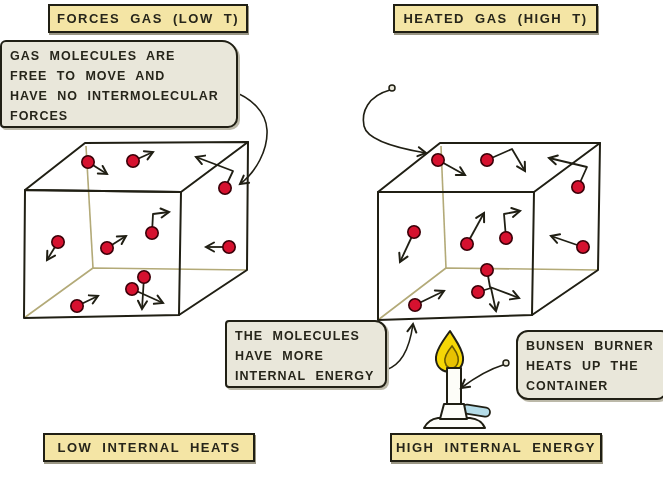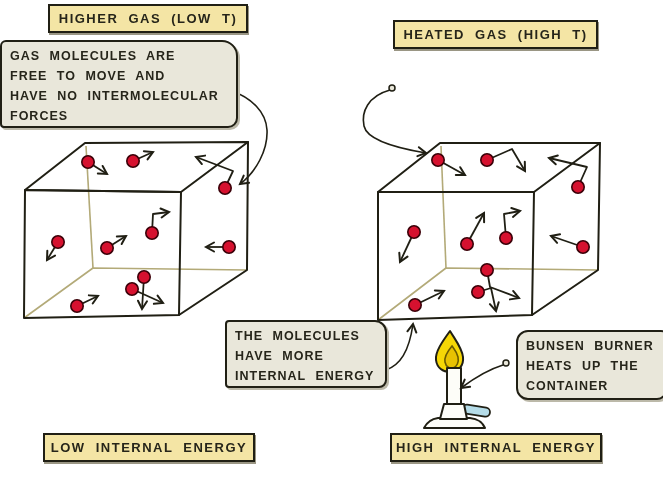--- a/index.html
+++ b/index.html
@@ -6,21 +6,21 @@
   #stage{position:relative;width:663px;height:480px;background:#fff;overflow:hidden;
          font-family:"Liberation Sans",sans-serif;color:#2323166;}
   #diagram-svg{position:absolute;left:0;top:0;}
   .box{position:absolute;box-sizing:border-box;border:2px solid #201f14;color:#26251a;
        white-space:pre-line;letter-spacing:1px;word-spacing:5px;font-weight:bold;}
   .label{background:#f4e5a5;display:flex;align-items:center;justify-content:center;
          font-size:13px;letter-spacing:1.5px;box-shadow:1px 2px 0 #9a9684;}
   .callout{background:#e9e7da;font-size:12.5px;line-height:20px;padding:4px 8px;
            box-shadow:2px 2px 0 #bcb9a9;}
   .title-left{left:48px;top:4px;width:200px;height:29px;}
-  .title-right{left:393px;top:20px;width:205px;height:29px;}
+  .title-right{left:393px;top:4px;width:205px;height:29px;}
   .callout-free{left:0;top:40px;width:238px;height:88px;border-radius:6px 16px 10px 4px;}
   .callout-faster{left:389px;top:53px;width:249px;height:67px;border-radius:12px 4px 6px 12px;}
   .callout-internal{left:225px;top:320px;width:162px;height:68px;border-radius:4px 12px 8px 4px;}
   .callout-bunsen{left:516px;top:330px;width:151px;height:70px;border-radius:12px 6px 10px 12px;}
   .bottom-left{left:43px;top:433px;width:212px;height:29px;}
   .bottom-right{left:390px;top:433px;width:212px;height:29px;}
 </style>
 </head>
 <body>
 
@@ -93,29 +93,29 @@
         <circle cx="583" cy="247" r="6.2" fill="#d6112f" stroke="#3a0008" stroke-width="1.6"></circle>
         <polyline points="487,270 490,287 519,298" fill="none" stroke="#201f14" stroke-width="1.8" stroke-linejoin="round" marker-end="url(#arrowhead)"></polyline>
         <circle cx="487" cy="270" r="6.2" fill="#d6112f" stroke="#3a0008" stroke-width="1.6"></circle>
         <polyline points="478,292 491,288 496,311" fill="none" stroke="#201f14" stroke-width="1.8" stroke-linejoin="round" marker-end="url(#arrowhead)"></polyline>
         <circle cx="478" cy="292" r="6.2" fill="#d6112f" stroke="#3a0008" stroke-width="1.6"></circle>
         <polyline points="415,305 444,291" fill="none" stroke="#201f14" stroke-width="1.8" stroke-linejoin="round" marker-end="url(#arrowhead)"></polyline>
         <circle cx="415" cy="305" r="6.2" fill="#d6112f" stroke="#3a0008" stroke-width="1.6"></circle>
       </g>
   </svg>
 
-  <div class="box label title-left">HIGHER GAS (LOW T)</div>
+  <div class="box label title-left">FORCES GAS (LOW T)</div>
   <div class="box label title-right">HEATED GAS (HIGH T)</div>
 
   <div class="box callout callout-free">GAS MOLECULES ARE
 FREE TO MOVE AND
 HAVE NO INTERMOLECULAR
 FORCES</div>
   <div class="box callout callout-internal">THE MOLECULES
 HAVE MORE
 INTERNAL ENERGY</div>
   <div class="box callout callout-bunsen">BUNSEN BURNER
 HEATS UP THE
 CONTAINER</div>
 
-  <div class="box label bottom-left">LOW INTERNAL ENERGY</div>
+  <div class="box label bottom-left">LOW INTERNAL HEATS</div>
   <div class="box label bottom-right">HIGH INTERNAL ENERGY</div>
 </div>
 
 </body></html>

